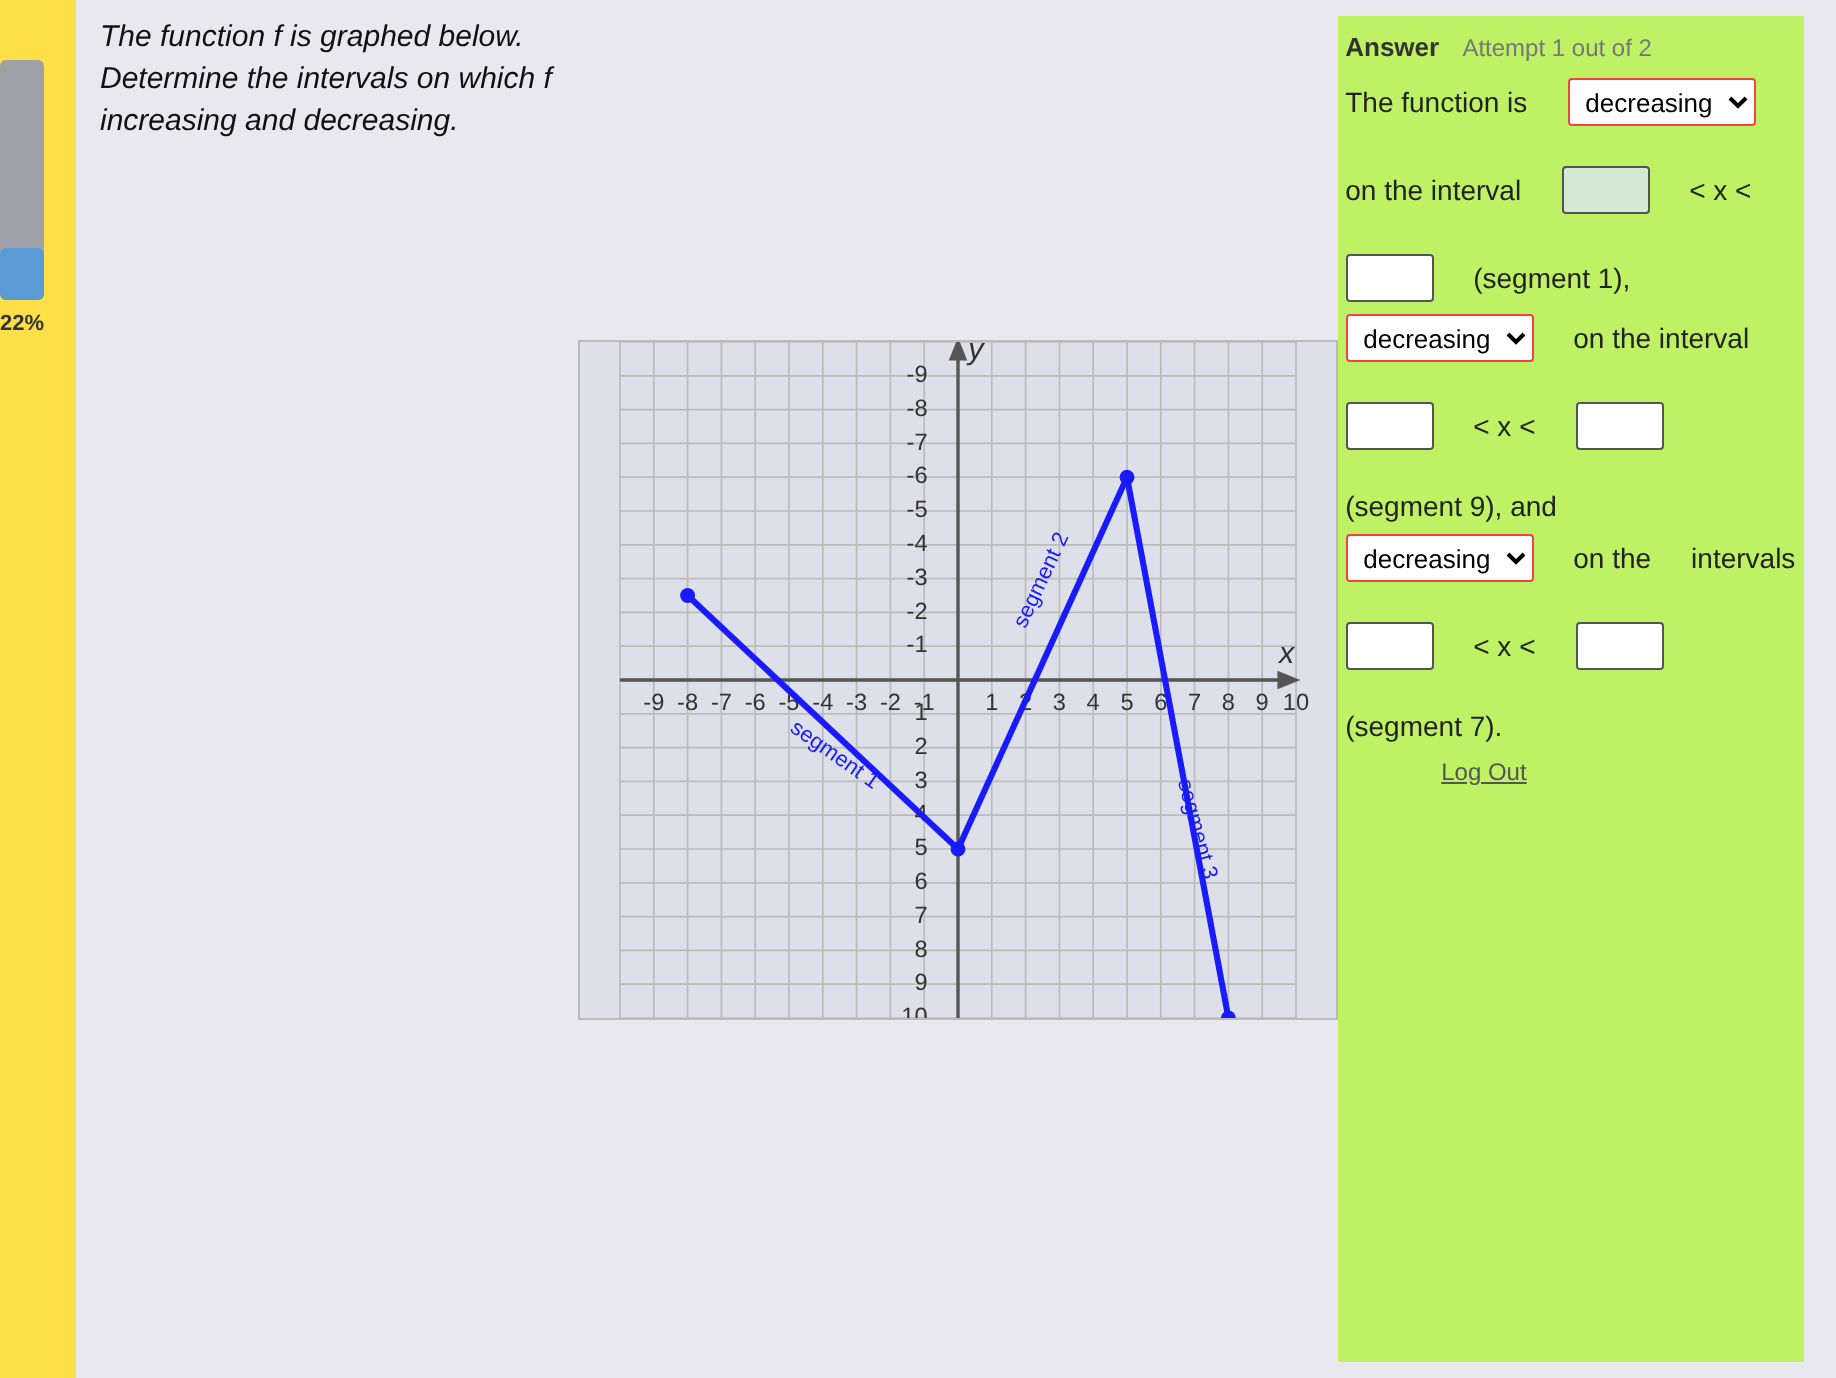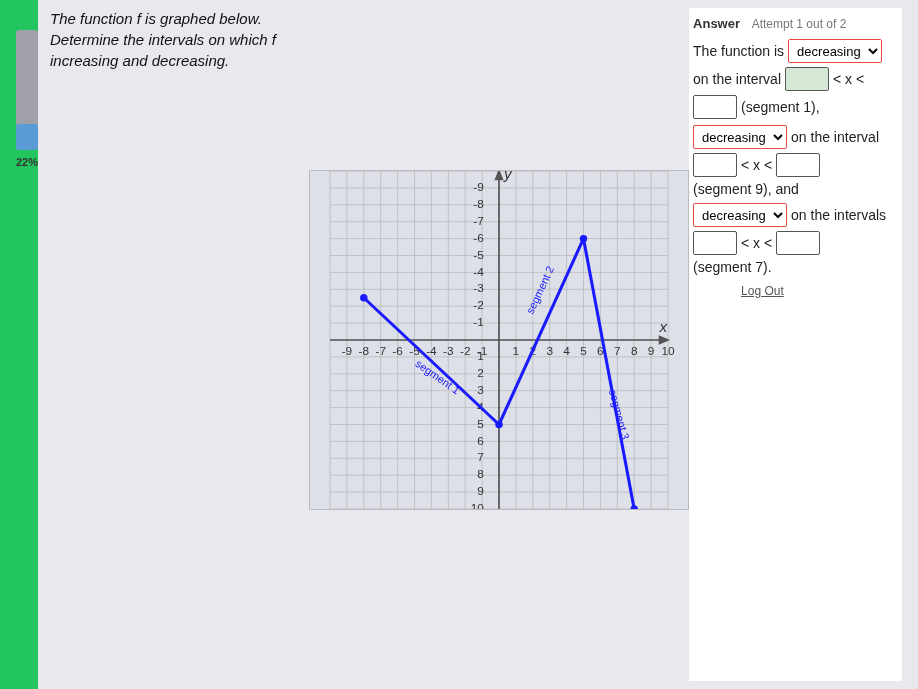--- a/index.html
+++ b/index.html
@@ -8,24 +8,24 @@
       font-family: Arial, sans-serif;
       width: 918px;
       height: 689px;
       overflow: hidden;
       display: flex;
       flex-direction: row;
     }
 
     .left-sidebar {
       width: 38px;
-      background: #22c55e;
+      background: #fde047;
       display: flex;
       flex-direction: column;
-      align-items: flex-end;
+      align-items: flex-start;
       padding-top: 10px;
     }
 
     .progress-bar-container {
       width: 22px;
       height: 120px;
       background: #a0a0a8;
       border-radius: 3px;
       position: relative;
       margin-top: 20px;
@@ -69,21 +69,21 @@
       align-items: center;
       margin-bottom: 10px;
     }
 
     svg.graph {
       background: #dde0e8;
       border: 1px solid #bbb;
     }
 
     .answer-section {
-      background: #ffffff;
+      background: #bef264;
       padding: 8px 4px 4px 4px;
     }
 
     .answer-header {
       font-size: 13px;
       color: #333;
       margin-bottom: 8px;
     }
 
     .answer-header span.attempt {
@@ -92,21 +92,21 @@
       margin-left: 8px;
     }
 
     .answer-row {
       display: flex;
       align-items: center;
       flex-wrap: wrap;
       font-size: 14px;
       color: #222;
       margin-bottom: 6px;
-      gap: 4px;
+      gap: 20px;
     }
 
     .answer-row select {
       border: 1px solid #ef4444;
       background: white;
       font-size: 13px;
       padding: 1px 4px;
       height: 24px;
       border-radius: 2px;
     }

